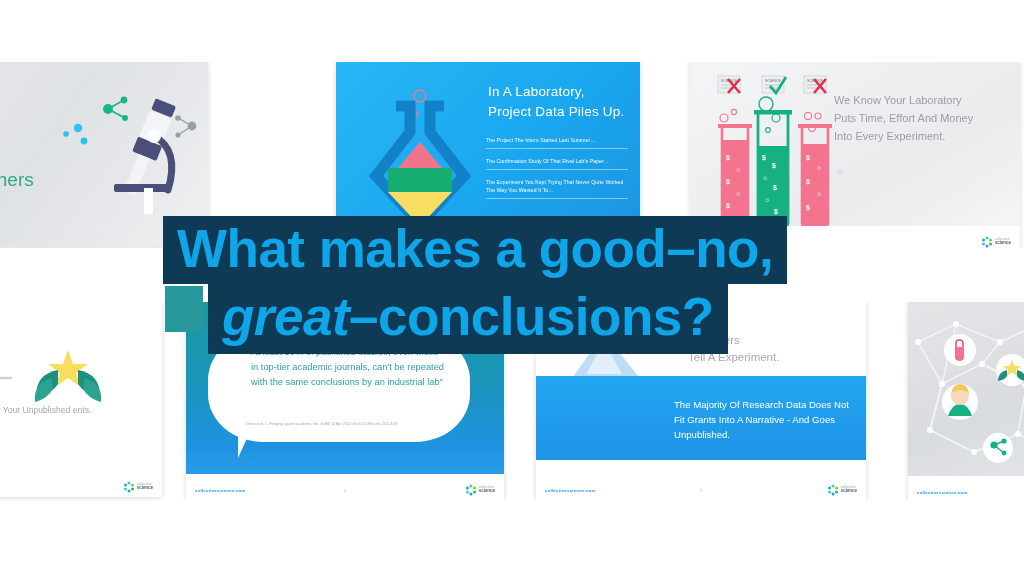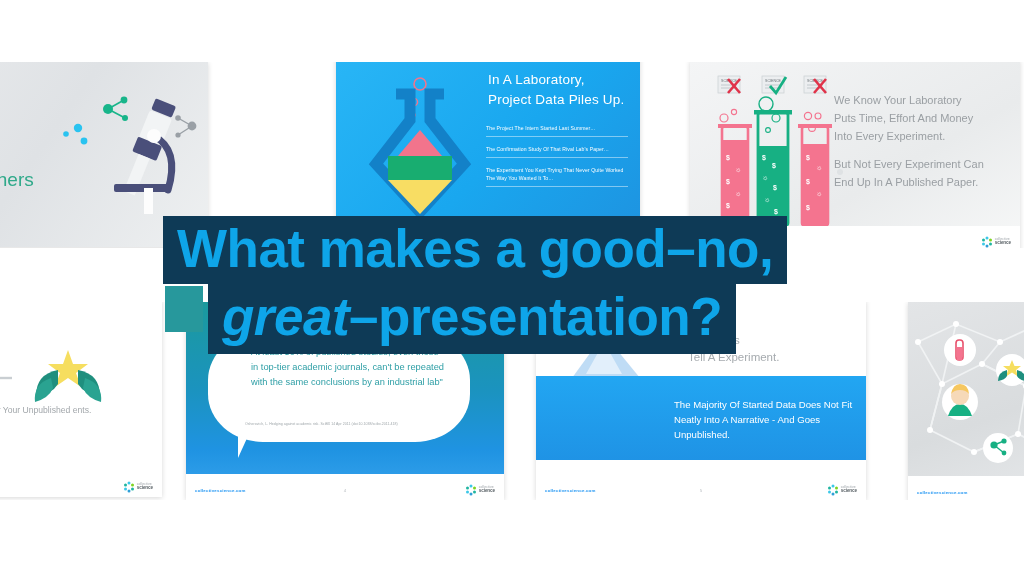--- a/index.html
+++ b/index.html
@@ -23,21 +23,21 @@
   .logotext{display:flex;flex-direction:column;line-height:1;}
   .logotext b{font-size:3.4px;color:#9aa1a6;font-weight:normal;letter-spacing:.1px;}
   .logotext s{font-size:4.6px;color:#5b6368;text-decoration:none;font-weight:bold;letter-spacing:-.1px;}
 
   
   #slide-intro{left:-92px;top:62px;width:300px;height:185px;
     background:linear-gradient(125deg,#e8eaec 0%,#dfe2e5 45%,#eef0f1 100%);}
   #slide-intro .t2{position:absolute;left:18px;top:107px;font-size:19px;color:#2fa98a;}
 
   
-  #slide-lab{left:336px;top:50px;width:304px;height:185px;background:linear-gradient(135deg,#29b6f6 0%,#19a7ef 55%,#1e93e0 100%);}
+  #slide-lab{left:336px;top:62px;width:304px;height:185px;background:linear-gradient(135deg,#29b6f6 0%,#19a7ef 55%,#1e93e0 100%);}
   #slide-lab h2{position:absolute;left:152px;top:20px;margin:0;font-size:13.5px;
       font-weight:normal;color:#fff;line-height:1.45;letter-spacing:.2px;}
   #slide-lab .rows{position:absolute;left:150px;top:75px;right:12px;}
   #slide-lab .row{border-bottom:1px solid rgba(255,255,255,.45);padding-bottom:3px;margin-bottom:9px;}
   #slide-lab .row span{display:block;font-size:5.1px;color:#fff;line-height:1.55;letter-spacing:.1px;}
 
   
   #slide-tubes{left:690px;top:60px;width:330px;height:192px;
      background:linear-gradient(150deg,#f4f5f6 0%,#e9ebec 60%,#f7f8f8 100%);}
   #slide-tubes .copy{position:absolute;left:144px;top:32px;width:150px;
@@ -211,21 +211,20 @@
           <text x="112" y="102">☼</text>
           <text x="102" y="116">$</text>
         <text x="112" y="128">☼</text>
           <text x="102" y="142">$</text>
       </g>
       <circle cx="136" cy="104" r="3" fill="#dfe2e4"></circle>
     </svg>
 
     <div class="copy">
       <p>We Know Your Laboratory Puts Time, Effort And Money Into Every Experiment.</p>
-      <p>But Not Every Experiment Can End Up In A Published Paper.</p>
     </div>
 
     <div class="footer">
       <span class="fpage"></span>
       <span class="flogo">
         <svg class="hexmark" viewBox="0 0 24 24">
           <circle cx="12" cy="4" r="3" fill="#3cc8e8"></circle>
             <circle cx="19" cy="8" r="3" fill="#7ed321"></circle>
           <circle cx="19" cy="16" r="3" fill="#1fb5a0"></circle>
             <circle cx="12" cy="20" r="3" fill="#2f9fd8"></circle>
@@ -308,21 +307,21 @@
     <h3>
       <span>ce Papers</span><br>
       <span>Tell A Experiment.</span>
     </h3>
     <svg width="150" height="150" style="position:absolute;left:6px;top:24px;">
       <polygon points="62,10 30,54 98,54" fill="#bfdcf5"></polygon>
       <polygon points="62,18 44,50 80,50" fill="#ffffff" opacity=".55"></polygon>
       <polygon points="30,54 98,54 86,96 72,84 62,120 48,100 36,122 24,88" fill="#a9d2f4"></polygon>
     </svg>
     <div class="band">
-      <div class="bandtext">The Majority Of Started Data Does Not Fit Neatly Into A Narrative - And Goes Unpublished.</div>
+      <div class="bandtext">The Majority Of Research Data Does Not Fit Grants Into A Narrative - And Goes Unpublished.</div>
     </div>
     <div class="footer">
       <span class="furl">collectivescience.com</span>
       <span class="fpage">5</span>
       <span class="flogo">
         <svg class="hexmark" viewBox="0 0 24 24">
           <circle cx="12" cy="4" r="3" fill="#3cc8e8"></circle>
             <circle cx="19" cy="8" r="3" fill="#7ed321"></circle>
           <circle cx="19" cy="16" r="3" fill="#1fb5a0"></circle>
             <circle cx="12" cy="20" r="3" fill="#2f9fd8"></circle>
@@ -403,16 +402,16 @@
 
   <div class="cut" style="left:0;top:248px;width:1024px;height:54px;"></div>
 
   <div class="cut" style="left:0;top:500px;width:1024px;height:70px;"></div>
 
   <div class="cut" style="left:0;top:0;width:1024px;height:62px;"></div>
 
   <div class="tealblock"></div>
   <div class="hl" id="hl1">What makes a good–no,</div>
   <div class="hl" id="hl2">
-    <em>great</em><span>–presentation?</span>
+    <em>great</em><span>–conclusions?</span>
   </div>
 
 </div>
 
 </body></html>

